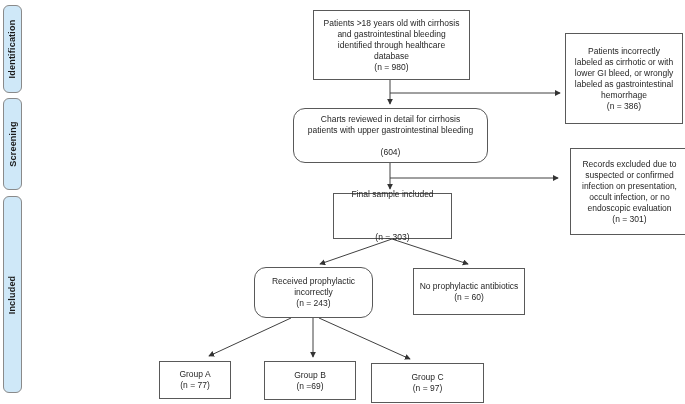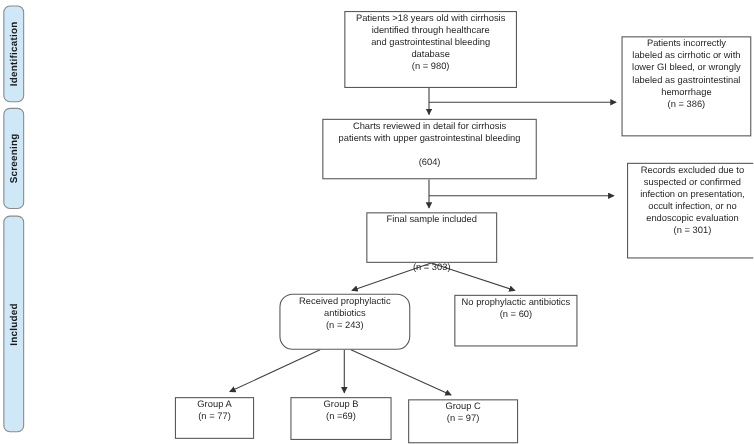--- a/index.html
+++ b/index.html
@@ -39,39 +39,40 @@
     letter-spacing: 0.2px;
   }
   .fbox {
     position: absolute;
     background: #ffffff;
     border: 1px solid #595959;
     box-sizing: border-box;
     display: flex;
     flex-direction: column;
     align-items: center;
+    justify-content: center;
     text-align: center;
   }
   .fbox .ln {
     font-size: 8.5px;
     line-height: 11px;
     min-height: 11px;
     white-space: nowrap;
   }
   
   #box-identified      { left: 313px; top: 10px;  width: 157px; height: 70px; }
   #box-excluded-1      { left: 565px; top: 33px;  width: 118px; height: 91px; }
-  #box-charts-reviewed { left: 293px; top: 108px; width: 195px; height: 55px; }
+  #box-charts-reviewed { left: 293px; top: 108px; width: 195px; height: 55px; border-radius: 12px; }
   #box-excluded-2      { left: 530px; top: 148px; width: 119px; height: 87px; margin-left: 40px; }
   #box-final-sample    { left: 333px; top: 193px; width: 119px; height: 46px; gap: 32px; }
   #box-antibiotics     { left: 254px; top: 267px; width: 119px; height: 51px; border-radius: 12px; }
   #box-no-antibiotics  { left: 413px; top: 268px; width: 112px; height: 47px; }
   #box-group-a         { left: 159px; top: 361px; width: 72px;  height: 38px; }
   #box-group-b         { left: 264px; top: 361px; width: 92px;  height: 39px; }
-  #box-group-c         { left: 371px; top: 363px; width: 100px;  height: 40px; }
+  #box-group-c         { left: 371px; top: 363px; width: 113px;  height: 40px; }
   #label-identification { top: 5px;   height: 88px; }
   #label-screening      { top: 98px;  height: 92px; }
   #label-included       { top: 196px; height: 197px; }
 </style>
 </head>
 <body>
 
 <div id="stage">
 
   <svg id="connectors" viewBox="0 0 685 404" xmlns="http://www.w3.org/2000/svg">
@@ -98,22 +99,22 @@
   </div>
   <div class="stage-label" id="label-screening">
     <span>Screening</span>
   </div>
   <div class="stage-label" id="label-included">
     <span>Included</span>
   </div>
 
   <div class="fbox" id="box-identified">
     <div class="ln">Patients &gt;18 years old with cirrhosis</div>
+    <div class="ln">and gastrointestinal bleeding</div>
     <div class="ln">identified through healthcare</div>
-    <div class="ln">and gastrointestinal bleeding</div>
     <div class="ln">database</div>
     <div class="ln">(n = 980)</div>
   </div>
 
   <div class="fbox" id="box-excluded-1">
     <div class="ln">Patients incorrectly</div>
     <div class="ln">labeled as cirrhotic or with</div>
     <div class="ln">lower GI bleed, or wrongly</div>
     <div class="ln">labeled as gastrointestinal</div>
     <div class="ln">hemorrhage</div>
@@ -136,21 +137,21 @@
     <div class="ln">(n = 301)</div>
   </div>
 
   <div class="fbox" id="box-final-sample">
     <div class="ln">Final sample included</div>
     <div class="ln">(n = 303)</div>
   </div>
 
   <div class="fbox" id="box-antibiotics">
     <div class="ln">Received prophylactic</div>
-    <div class="ln">antibiotics</div>
+    <div class="ln">incorrectly</div>
     <div class="ln">(n = 243)</div>
   </div>
 
   <div class="fbox" id="box-no-antibiotics">
     <div class="ln">No prophylactic antibiotics</div>
     <div class="ln">(n = 60)</div>
   </div>
 
   <div class="fbox" id="box-group-a">
     <div class="ln">Group A</div>

